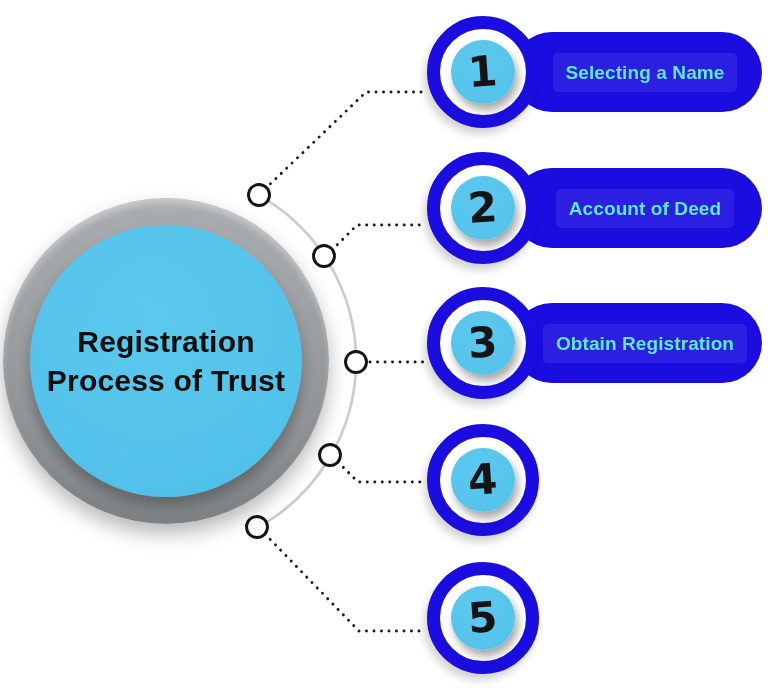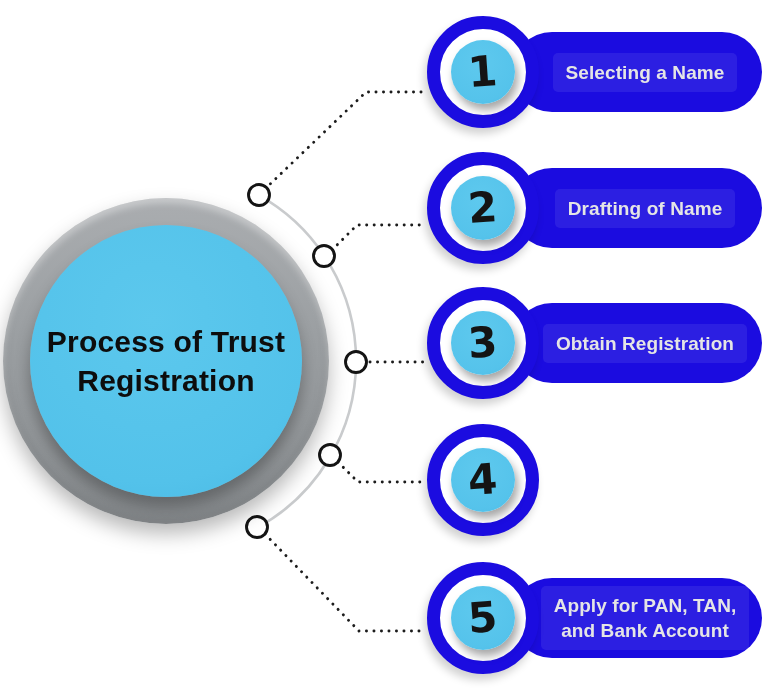--- a/index.html
+++ b/index.html
@@ -67,21 +67,21 @@
     border-radius: 40px;
     display: flex;
     align-items: center;
     justify-content: center;
     padding-left: 16px;
     box-sizing: border-box;
   }
   .pill-label {
     display: inline-block;
     background: rgba(255,255,255,0.08);
-    color: #e5e5e5;
+    color: #5eead4;
     font-size: 19px;
     font-weight: 700;
     line-height: 25px;
     text-align: center;
     white-space: pre-line;
     padding: 7px 13px;
     border-radius: 5px;
     letter-spacing: 0.1px;
   }
   .ring {
@@ -134,40 +134,40 @@
       <circle cx="324" cy="256" r="10.5"></circle>
       <circle cx="356" cy="362" r="10.5"></circle>
       <circle cx="330" cy="455" r="10.5"></circle>
       <circle cx="257" cy="527" r="10.5"></circle>
     </g>
   </svg>
 
   <div class="big-circle">
     <div class="big-inner">
       <div class="big-title">
+        <span>Registration</span>
         <span>Process of Trust</span>
-        <span>Registration</span>
       </div>
     </div>
   </div>
 
   <div class="step" style="top:16px">
     <div class="pill">
       <span class="pill-label">Selecting a Name</span>
     </div>
     <div class="ring">
       <div class="num-circle">
         <span class="num">1</span>
       </div>
     </div>
   </div>
 
   <div class="step" style="top:152px">
     <div class="pill">
-      <span class="pill-label">Drafting of Name</span>
+      <span class="pill-label">Account of Deed</span>
     </div>
     <div class="ring">
       <div class="num-circle">
         <span class="num">2</span>
       </div>
     </div>
   </div>
 
   <div class="step" style="top:287px">
     <div class="pill">
@@ -182,24 +182,20 @@
 
   <div class="step" style="top:424px">
     <div class="ring">
       <div class="num-circle">
         <span class="num">4</span>
       </div>
     </div>
   </div>
 
   <div class="step" style="top:562px">
-    <div class="pill">
-      <span class="pill-label">Apply for PAN, TAN,
-and Bank Account</span>
-    </div>
     <div class="ring">
       <div class="num-circle">
         <span class="num">5</span>
       </div>
     </div>
   </div>
 
 </div>
 
 </body></html>

